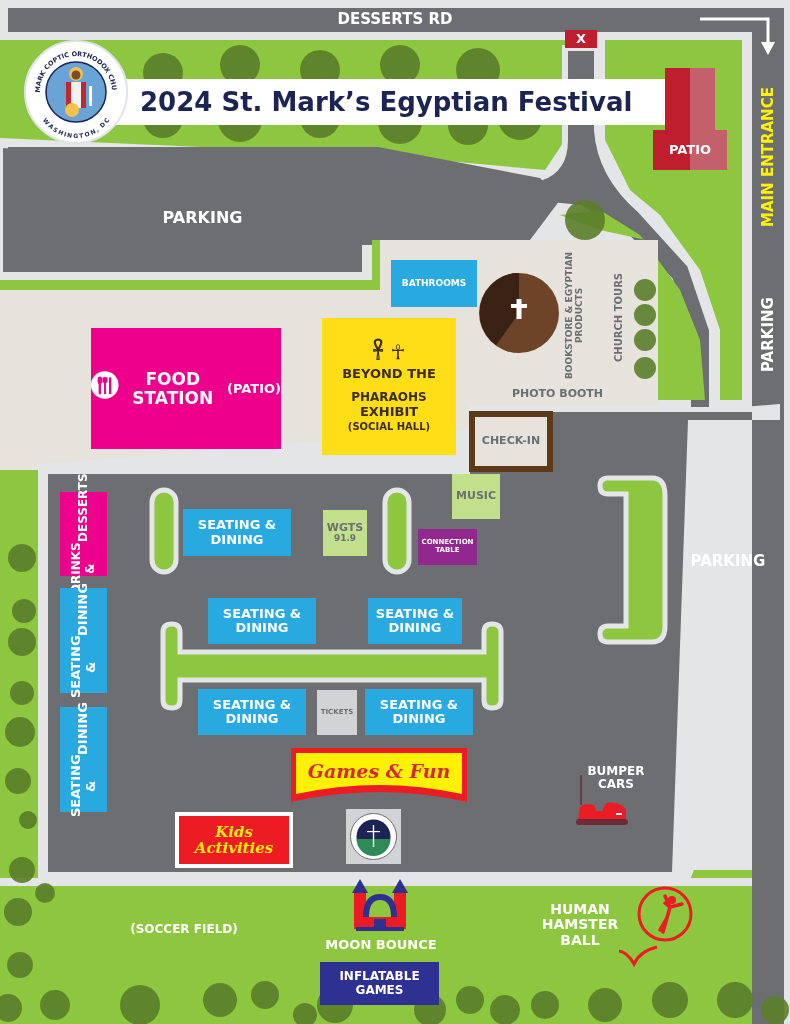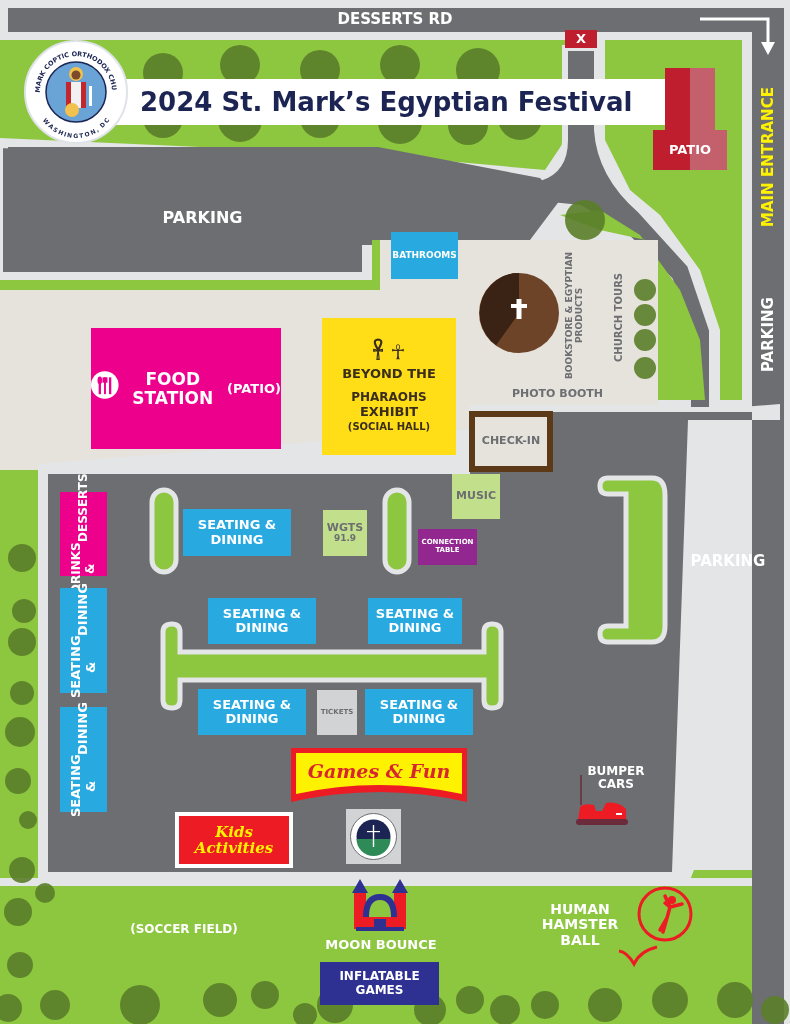--- a/index.html
+++ b/index.html
@@ -139,21 +139,21 @@
     <div class="abs" style="left:25px;top:0;width:25px;height:62px;background:#c3606c;"></div>
   </div>
   <div class="abs" style="left:653px;top:130px;width:74px;height:40px;">
     <div class="abs" style="left:0;top:0;width:37px;height:40px;background:#be1e2d;"></div>
     <div class="abs" style="left:37px;top:0;width:37px;height:40px;background:#c3606c;"></div>
     <div class="abs lbl white" style="left:0;top:0;width:74px;height:40px;font-size:13px;">PATIO</div>
   </div>
 
   <div class="abs lbl white" style="left:140px;top:205px;width:125px;height:26px;font-size:16px;">PARKING</div>
 
-  <div class="abs lbl white" style="left:391px;top:232px;width:67px;height:47px;background:#28a9e0;font-size:9px;">BATHROOMS</div>
+  <div class="abs lbl white" style="left:391px;top:260px;width:86px;height:47px;background:#28a9e0;font-size:9px;">BATHROOMS</div>
 
   <div class="abs" style="left:478px;top:272px;width:82px;height:82px;">
     <svg width="82" height="82" viewBox="0 0 82 82">
       <circle cx="41" cy="41" r="40" fill="#6d4428"></circle>
       <path d="M41,1 A40,40 0 0 0 18,73 L41,41 Z" fill="#3a2214"></path>
       <path d="M38,1 L41,41 L18,73 A40,40 0 0 1 38,1 Z" fill="#3a2214"></path>
       <rect x="38.5" y="27" width="5" height="20" fill="#ffffff"></rect>
       <rect x="33" y="32" width="16" height="4" fill="#ffffff"></rect>
     </svg>
   </div>

